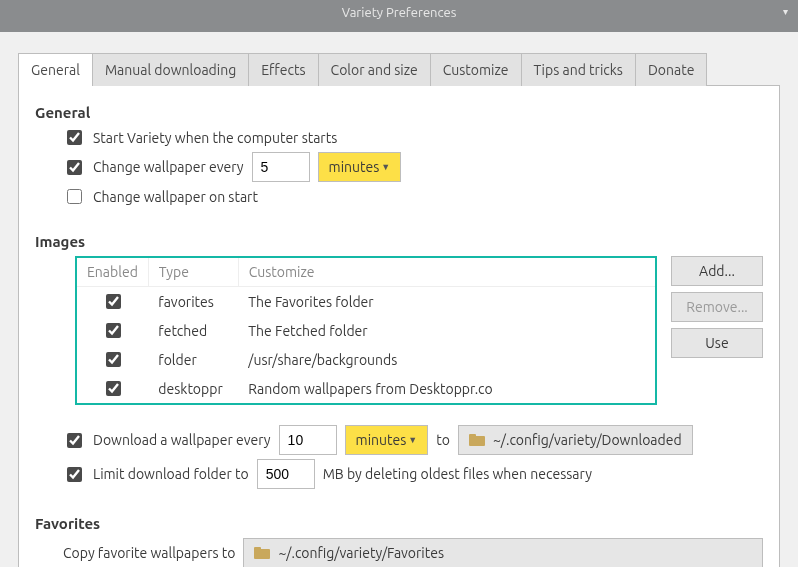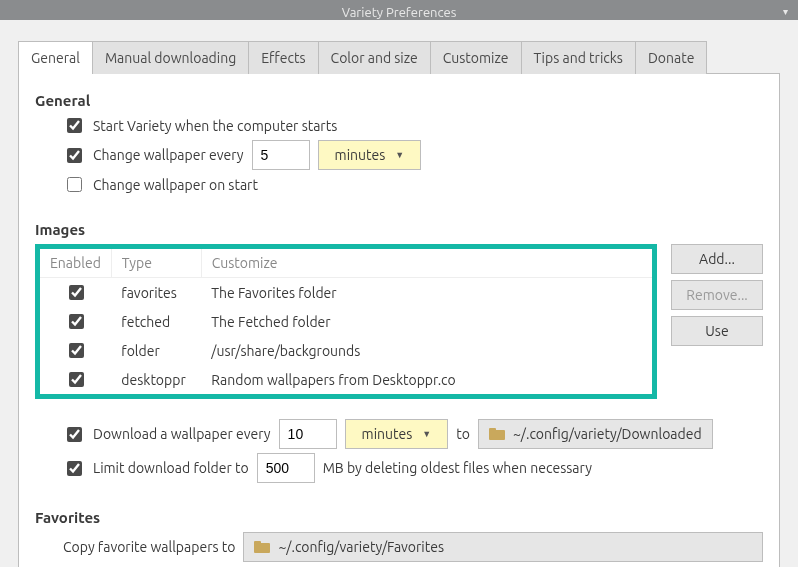--- a/index.html
+++ b/index.html
@@ -9,21 +9,21 @@
     font-size: 14px;
     color: #3a3a3a;
     background: #f0f0f0;
     width: 798px;
     height: 567px;
     overflow: hidden;
   }
   .titlebar {
     background: #8a8c8e;
     color: #e8e8e8;
-    height: 20px;
+    height: 32px;
     line-height: 24px;
     text-align: center;
     font-size: 13px;
     position: relative;
   }
   .titlebar .down {
     position: absolute;
     right: 10px;
     top: 0;
     font-size: 10px;
@@ -76,41 +76,42 @@
   .numfield {
     width: 58px;
     height: 30px;
     border: 1px solid #bdbdbd;
     padding: 0 8px;
     font-size: 14px;
   }
   .combo {
     height: 30px;
     border: 1px solid #bdbdbd;
-    background: #fef9c3;
-    padding: 0 16px;
+    background: #fde047;
+    padding: 0 10px;
     display: inline-flex;
     align-items: center;
-    gap: 10px;
+    gap: 2px;
     cursor: pointer;
     font-size: 14px;
   }
   .caret {
     font-size: 9px;
     color: #555;
   }
   .images-wrap {
     display: flex;
     gap: 14px;
     margin-top: 4px;
     align-items: flex-start;
   }
   .grid {
     flex: 1;
-    border: 5px solid #14b8a6;
+    border: 2px solid #14b8a6;
+    margin-left: 40px;
   }
   .grid table {
     width: 100%;
     border-collapse: collapse;
   }
   .grid th {
     text-align: left;
     font-weight: 400;
     color: #888;
     font-size: 14px;

